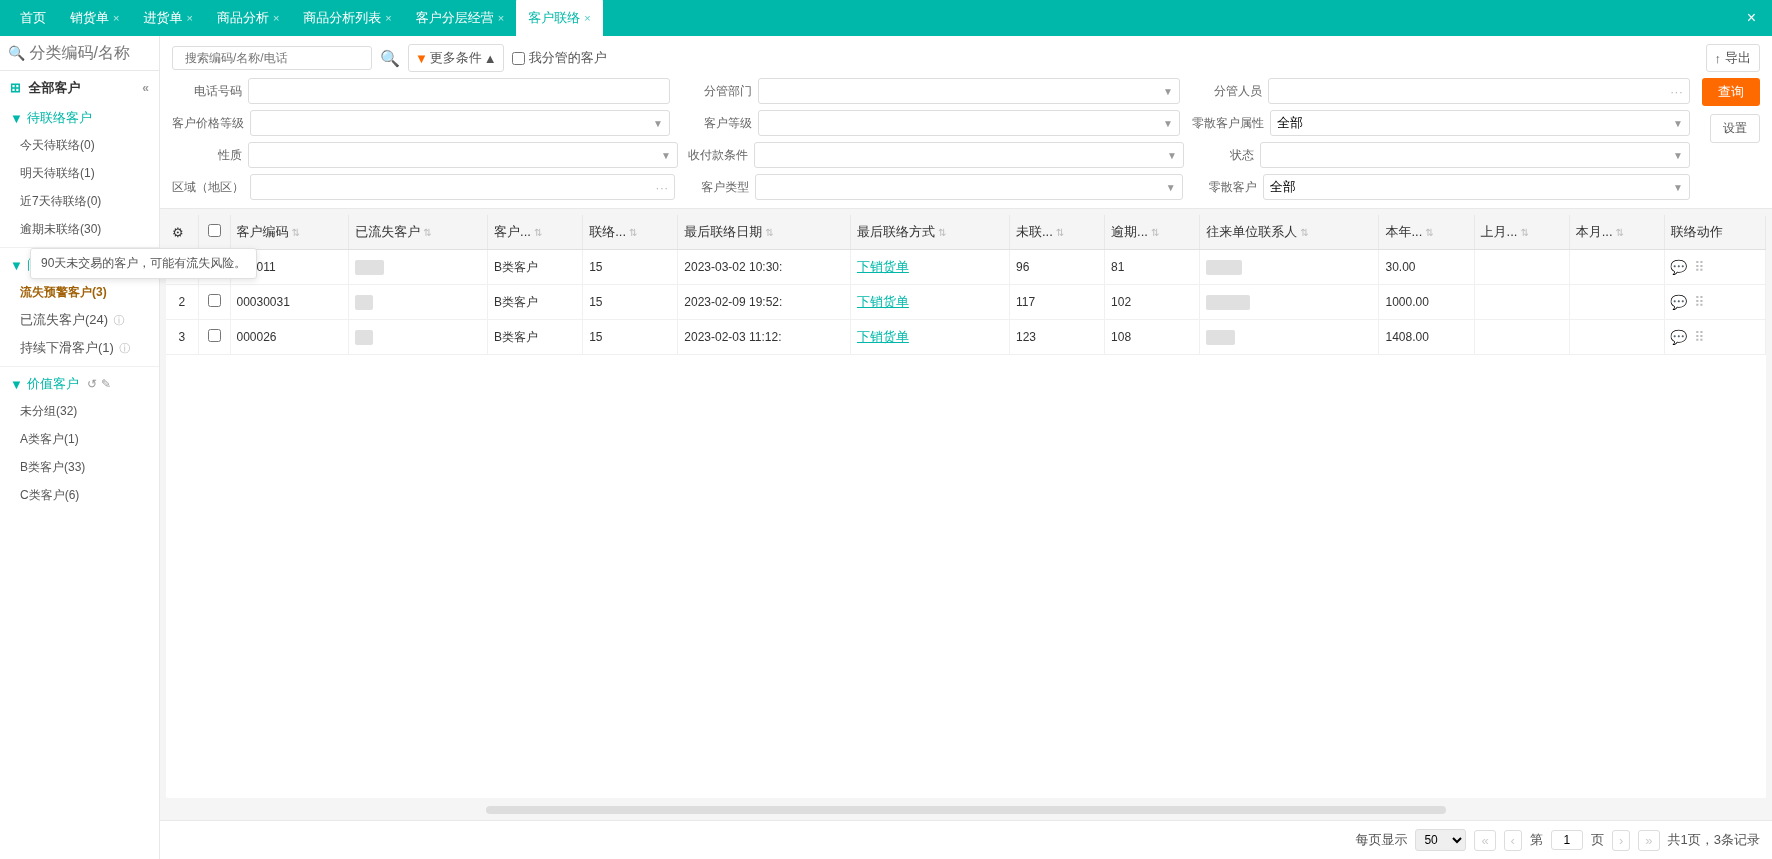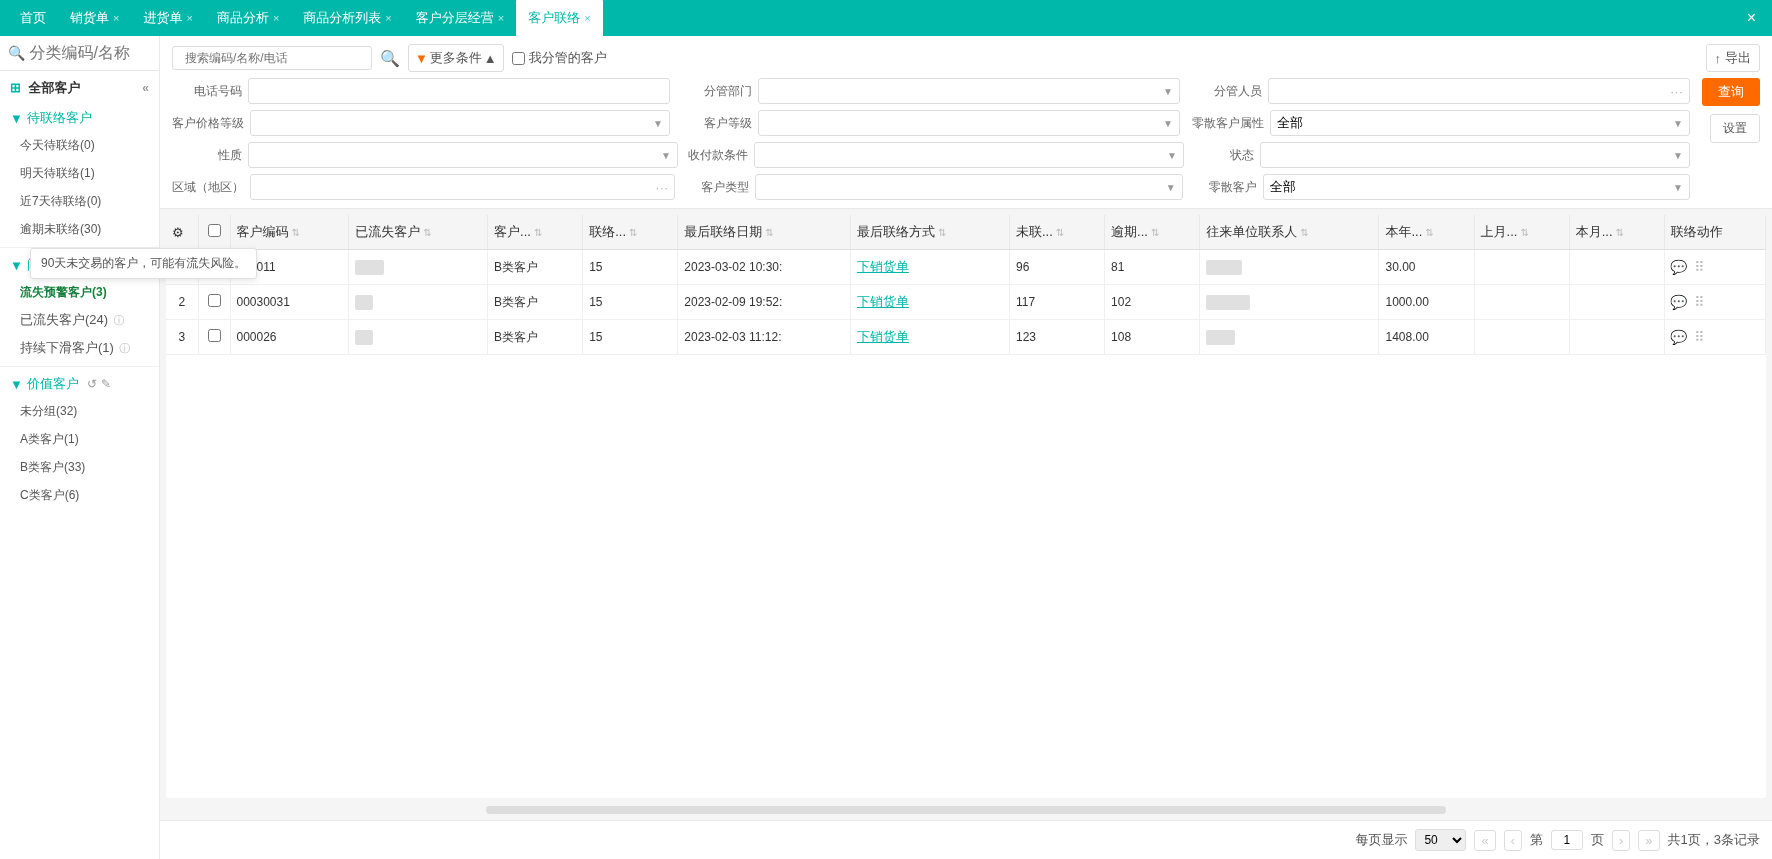--- a/index.html
+++ b/index.html
@@ -84,21 +84,21 @@
       gap: 4px;
     }
     .sidebar-item {
       padding: 3px 10px 3px 20px;
       color: #555;
       font-size: 12px;
       cursor: pointer;
       line-height: 22px;
     }
     .sidebar-item.active {
-      color: #15803d;
+      color: #a16207;
       font-weight: bold;
     }
     .sidebar-divider { height: 1px; background: #f0f0f0; margin: 4px 0; }
 
     
     .tooltip-box {
       position: absolute;
       left: 30px;
       top: 248px;
       background: white;

